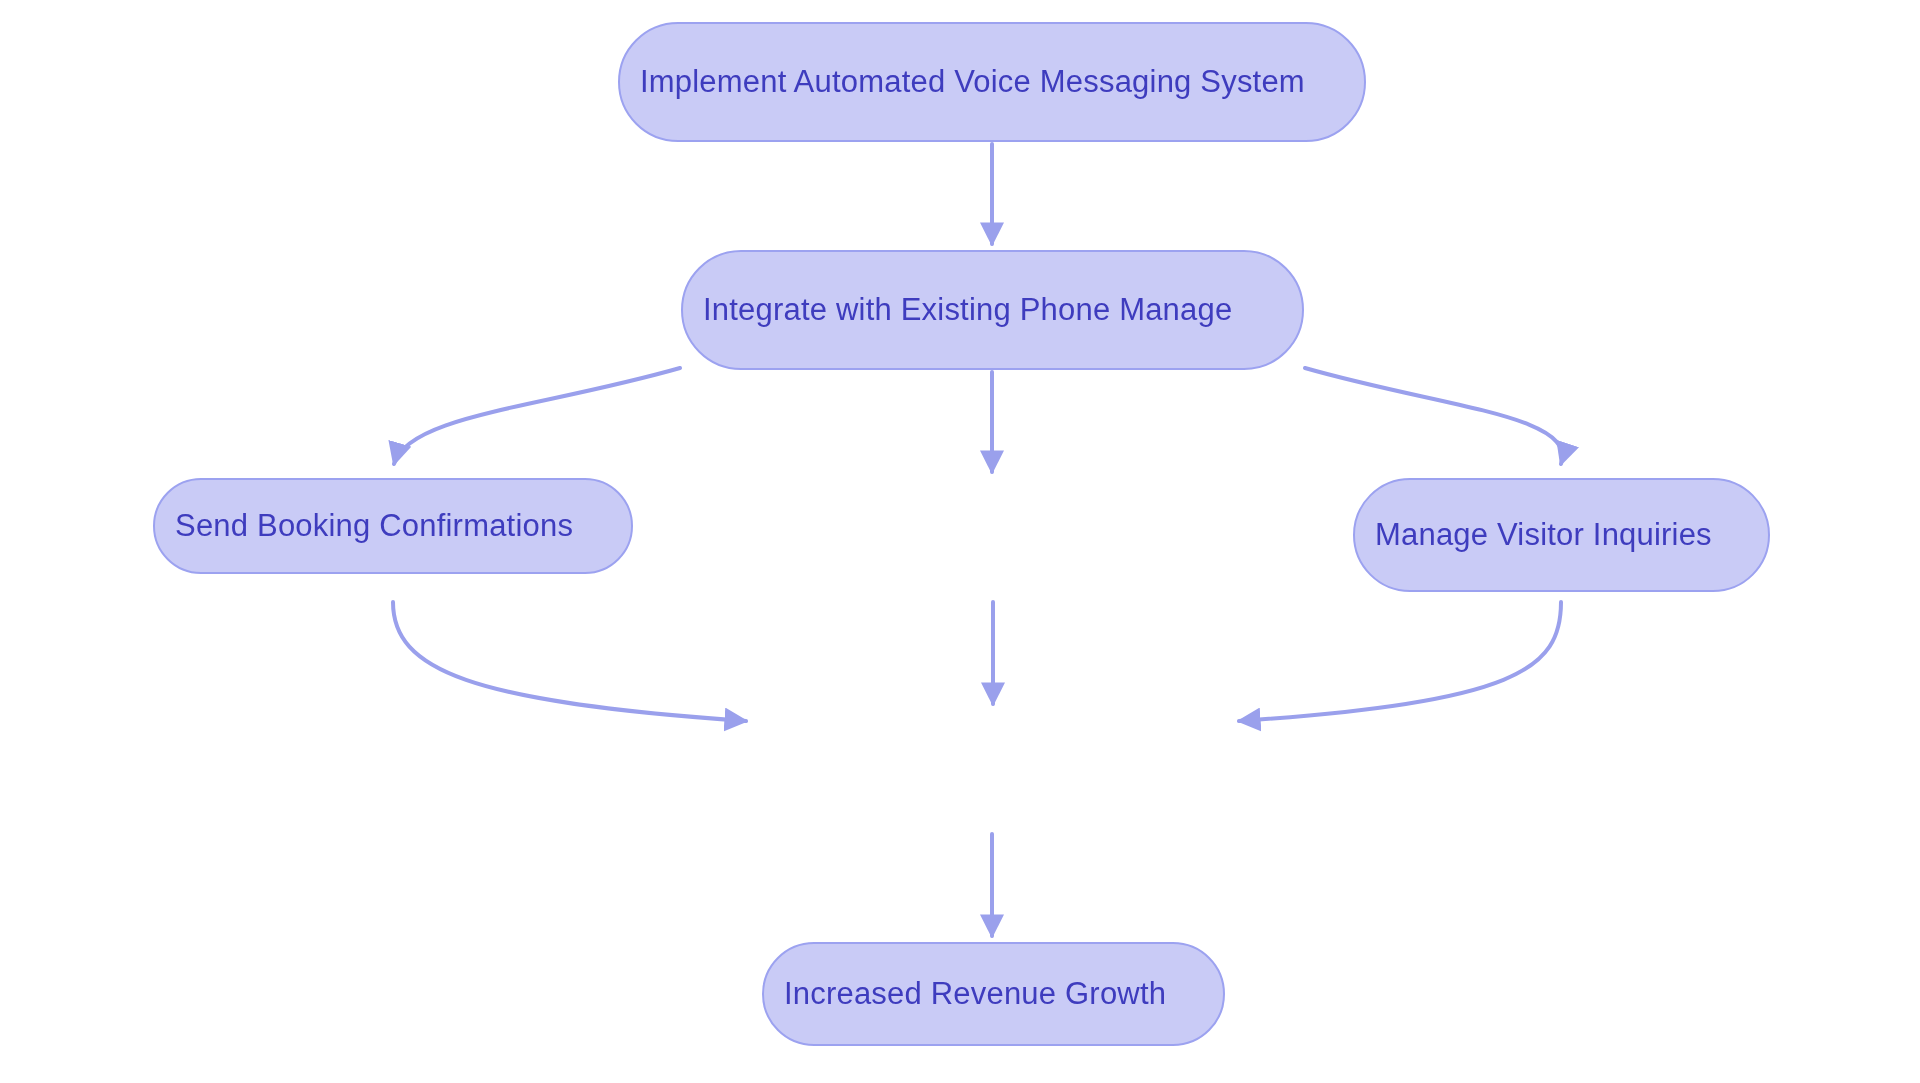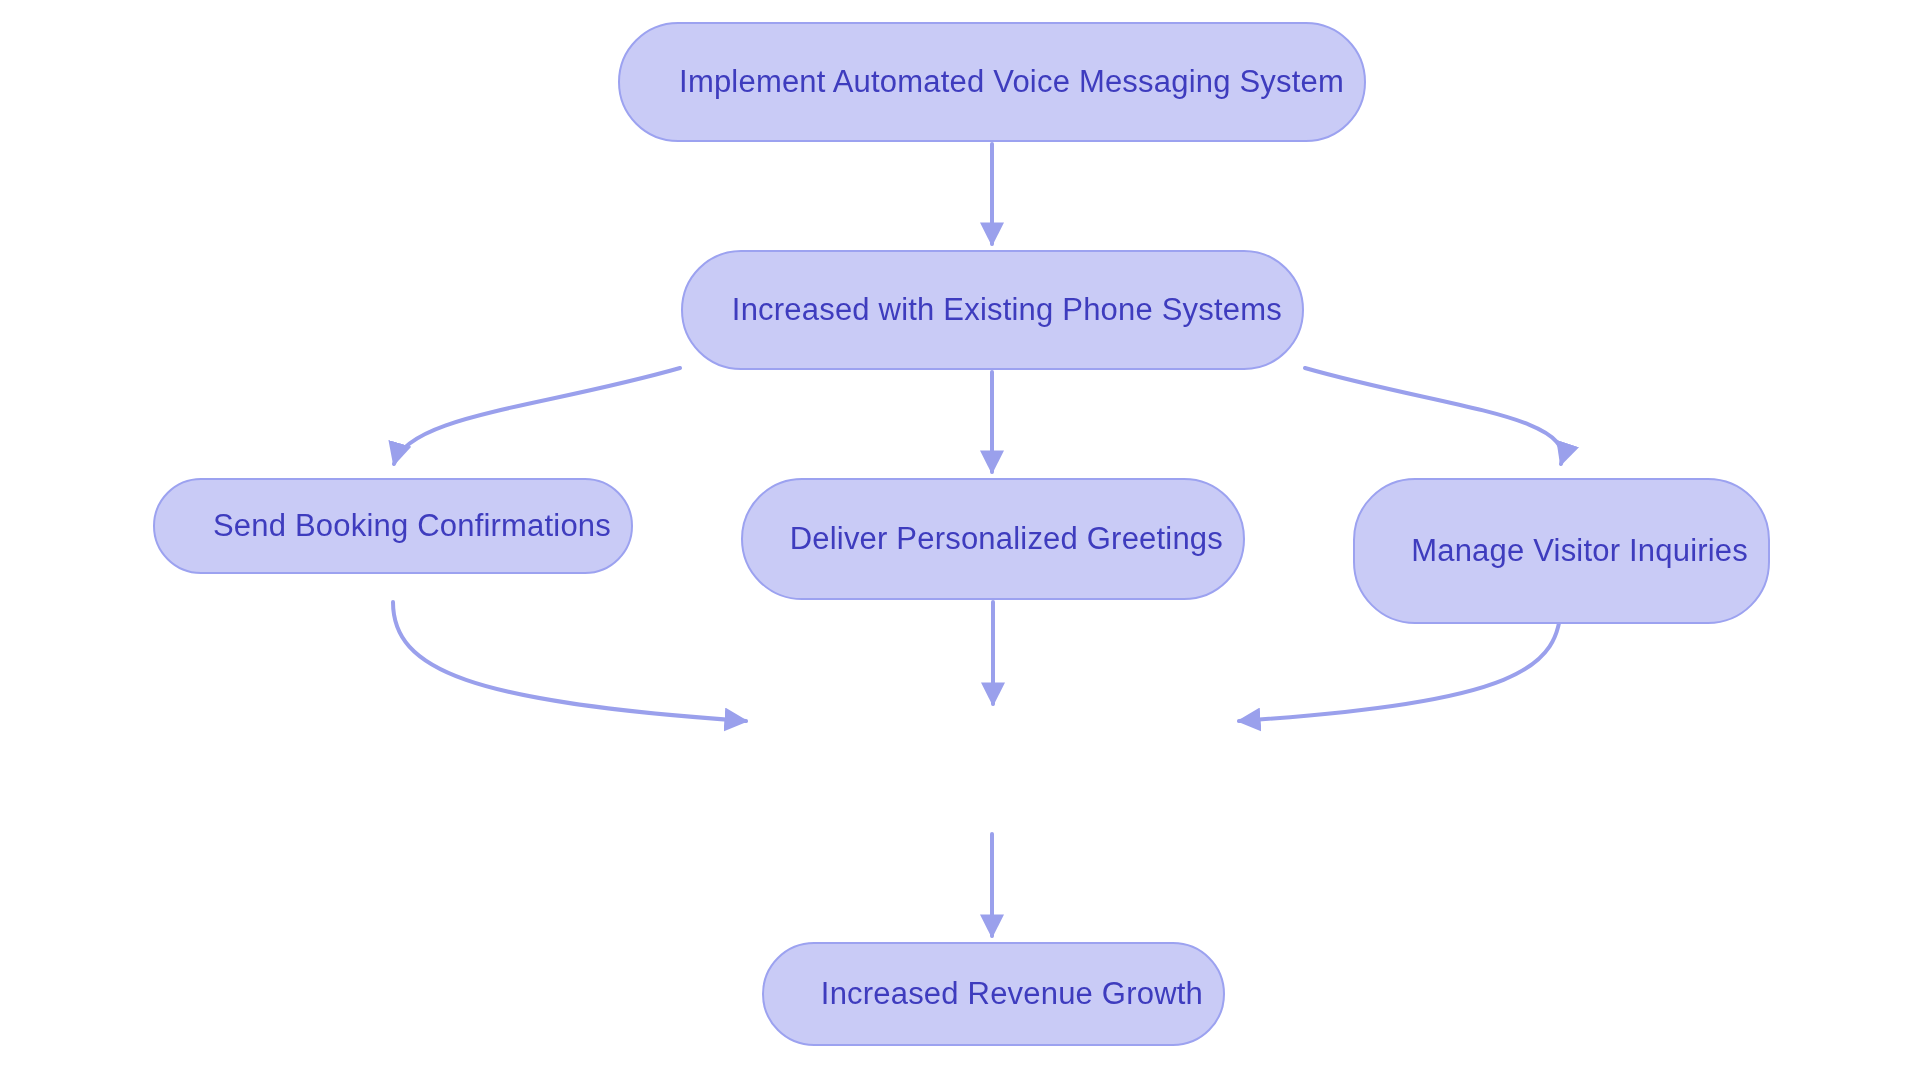--- a/index.html
+++ b/index.html
@@ -24,21 +24,21 @@
     pointer-events: none;
   }
   .node {
     position: absolute;
     box-sizing: border-box;
     background: #c9cbf6;
     border: 2px solid #9ca2f0;
     border-radius: 62px;
     display: flex;
     align-items: center;
-    justify-content: flex-end;
+    justify-content: flex-start;
     text-align: center;
     color: #3e3cbe;
     font-size: 31px;
     line-height: 1.15;
     letter-spacing: 0.2px;
     padding: 0 20px;
   }
 </style>
 </head>
 <body>
@@ -61,32 +61,29 @@
       <path d="M 1561 602 C 1561 670, 1515 702, 1239 721" marker-end="url(#arrowhead)"></path>
       <path d="M 992 834 L 992 936" marker-end="url(#arrowhead)"></path>
     </g>
   </svg>
 
   <div class="node" style="left:618px; top:22px; width:748px; height:120px;">
     <span>Implement Automated Voice Messaging System</span>
   </div>
 
   <div class="node" style="left:681px; top:250px; width:623px; height:120px;">
-    <span>Increased with Existing Phone Systems</span>
+    <span>Integrate with Existing Phone Manage</span>
   </div>
 
   <div class="node" style="left:153px; top:478px; width:480px; height:96px;">
     <span>Send Booking Confirmations</span>
   </div>
 
-  <div class="node" style="left:741px; top:478px; width:504px; height:122px;">
-    <span>Deliver Personalized Greetings</span>
-  </div>
 
-  <div class="node" style="left:1353px; top:478px; width:417px; height:146px;">
+  <div class="node" style="left:1353px; top:478px; width:417px; height:114px;">
     <span>Manage Visitor Inquiries</span>
   </div>
 
 
   <div class="node" style="left:762px; top:942px; width:463px; height:104px;">
     <span>Increased Revenue Growth</span>
   </div>
 
 </div>
 

